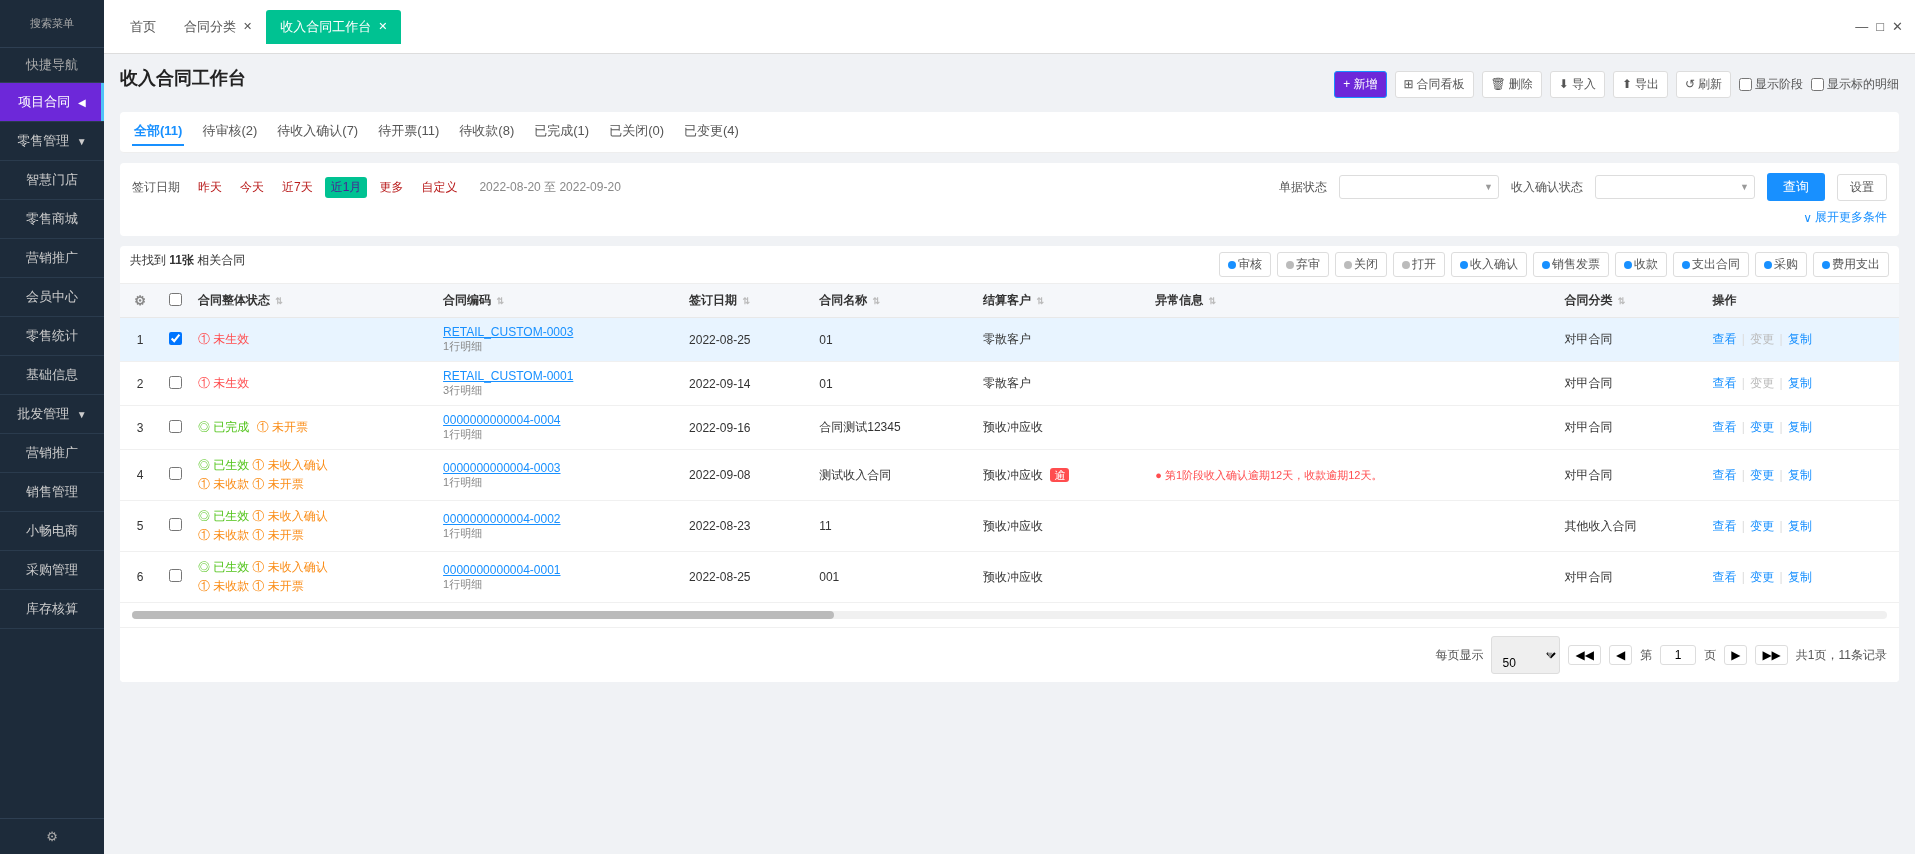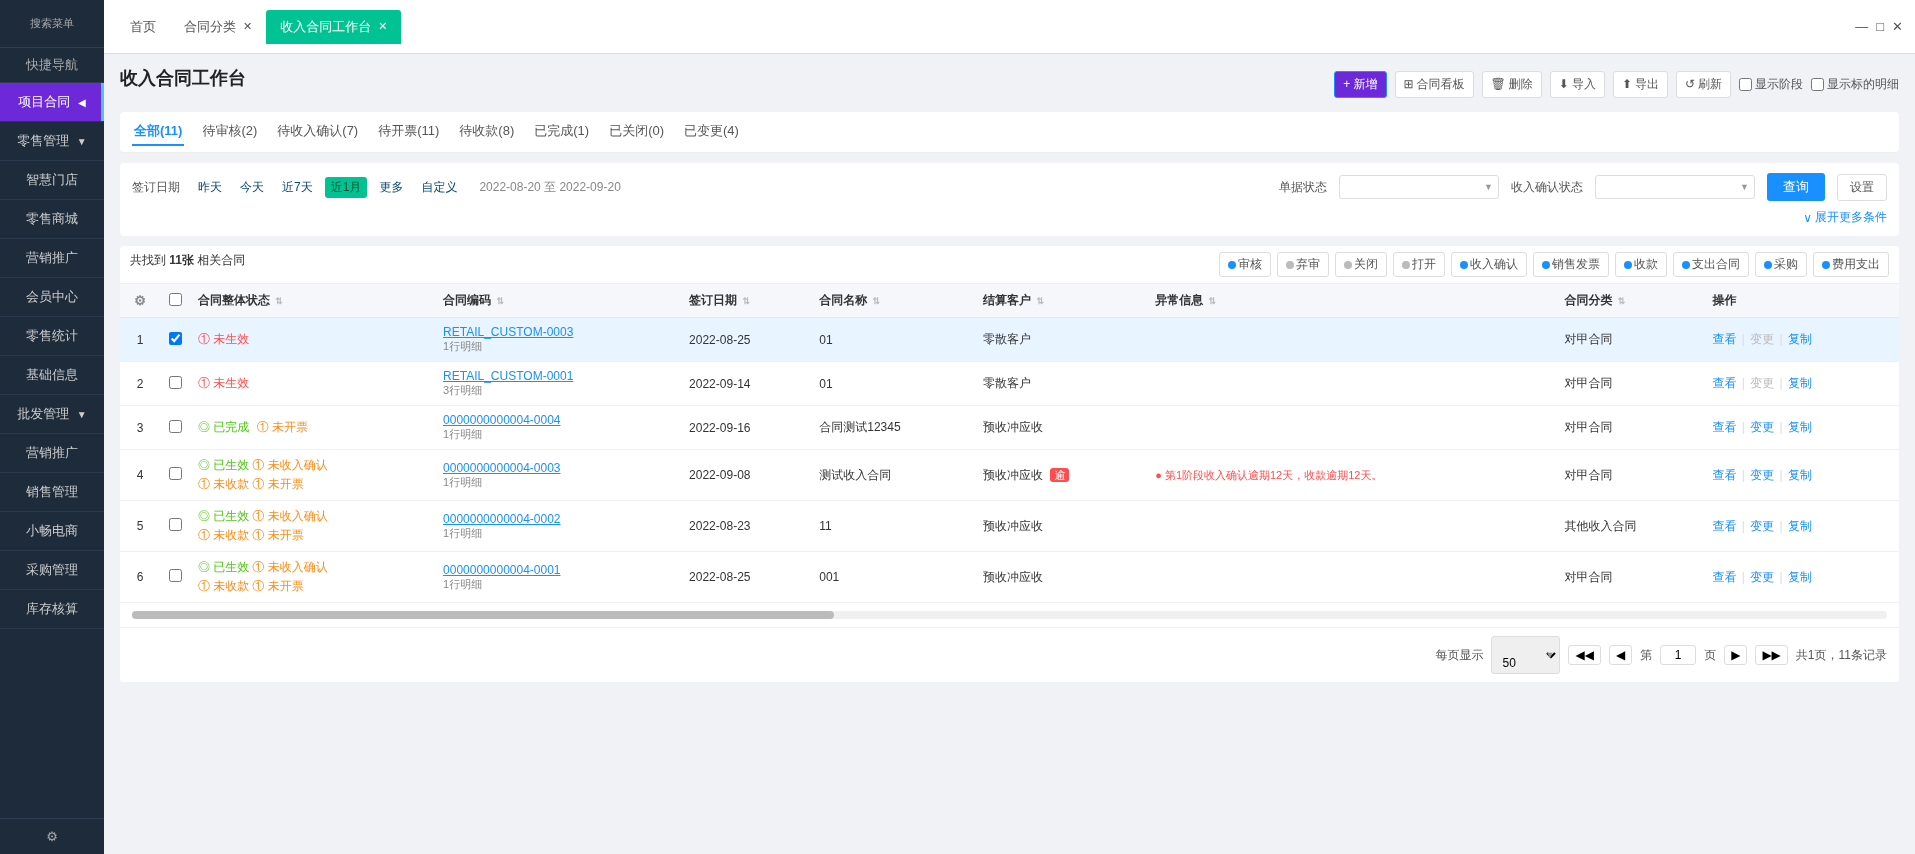--- a/index.html
+++ b/index.html
@@ -40,22 +40,22 @@
     
     .status-tabs { background: #fff; border-radius: 4px; padding: 6px 12px; margin-bottom: 10px; display: flex; gap: 16px; border-bottom: 1px solid #eee; }
     .status-tab { font-size: 13px; color: #555; cursor: pointer; padding: 4px 2px; border-bottom: 2px solid transparent; }
     .status-tab.active { color: #1890ff; border-bottom: 2px solid #1890ff; font-weight: bold; }
 
     
     .filter-bar { background: #fff; border-radius: 4px; padding: 10px 12px; margin-bottom: 10px; }
     .filter-row { display: flex; align-items: center; gap: 12px; flex-wrap: wrap; }
     .filter-label { font-size: 12px; color: #555; white-space: nowrap; }
     .filter-dates { display: flex; gap: 6px; align-items: center; font-size: 12px; color: #555; }
-    .date-btn { padding: 2px 6px; cursor: pointer; color: #0c4a6e; border-radius: 3px; }
-    .date-btn.active { background: #00c292; color: #14532d; border-radius: 3px; }
+    .date-btn { padding: 2px 6px; cursor: pointer; color: #b91c1c; border-radius: 3px; }
+    .date-btn.active { background: #00c292; color: #4c1d95; border-radius: 3px; }
     .date-range { font-size: 12px; color: #888; }
     .filter-select { border: 1px solid #ddd; border-radius: 3px; padding: 4px 24px 4px 8px; font-size: 12px; color: #555; background: #fff; min-width: 160px; cursor: pointer; appearance: none; position: relative; }
     .select-wrapper { position: relative; display: inline-block; }
     .select-wrapper::after { content: '▼'; position: absolute; right: 6px; top: 50%; transform: translateY(-50%); font-size: 9px; color: #999; pointer-events: none; }
     .expand-btn { display: flex; align-items: center; gap: 3px; font-size: 12px; color: #1890ff; cursor: pointer; margin-left: auto; }
     .query-btn { background: #1890ff; color: #fff; border: none; border-radius: 3px; padding: 5px 16px; font-size: 13px; cursor: pointer; }
     .set-btn { background: #fff; color: #555; border: 1px solid #ddd; border-radius: 3px; padding: 4px 12px; font-size: 12px; cursor: pointer; }
 
     
     .action-bar { background: #fff; padding: 6px 10px; border-radius: 4px 4px 0 0; display: flex; align-items: flex-start; gap: 6px; border-bottom: 1px solid #eee; flex-wrap: wrap; }

